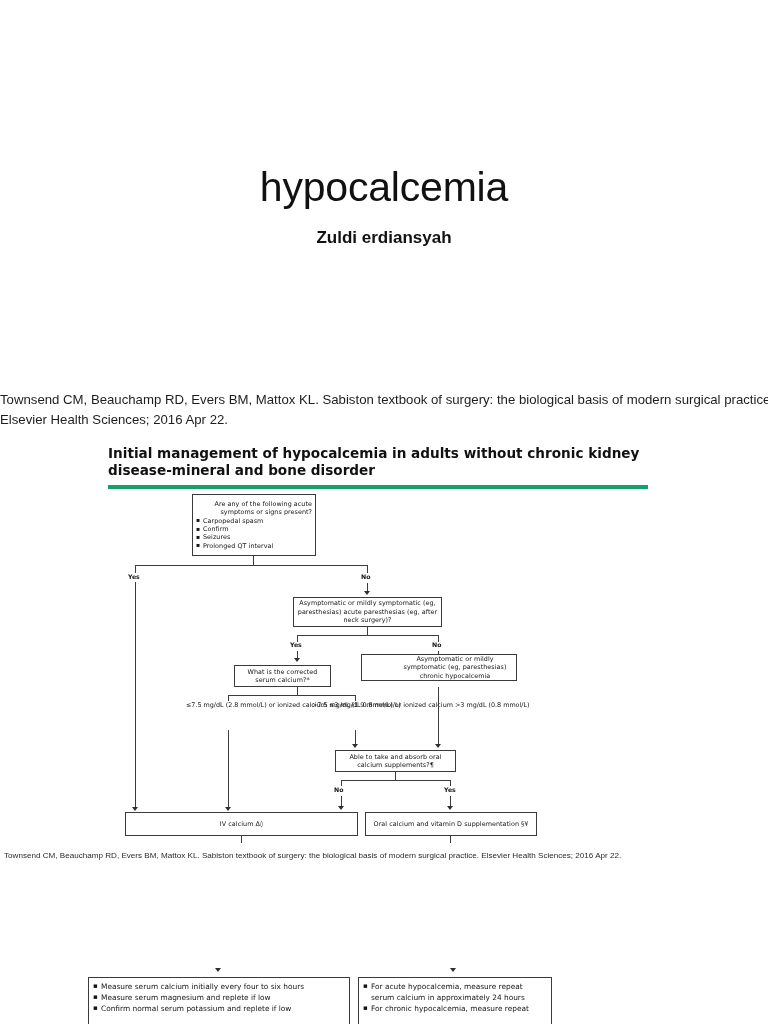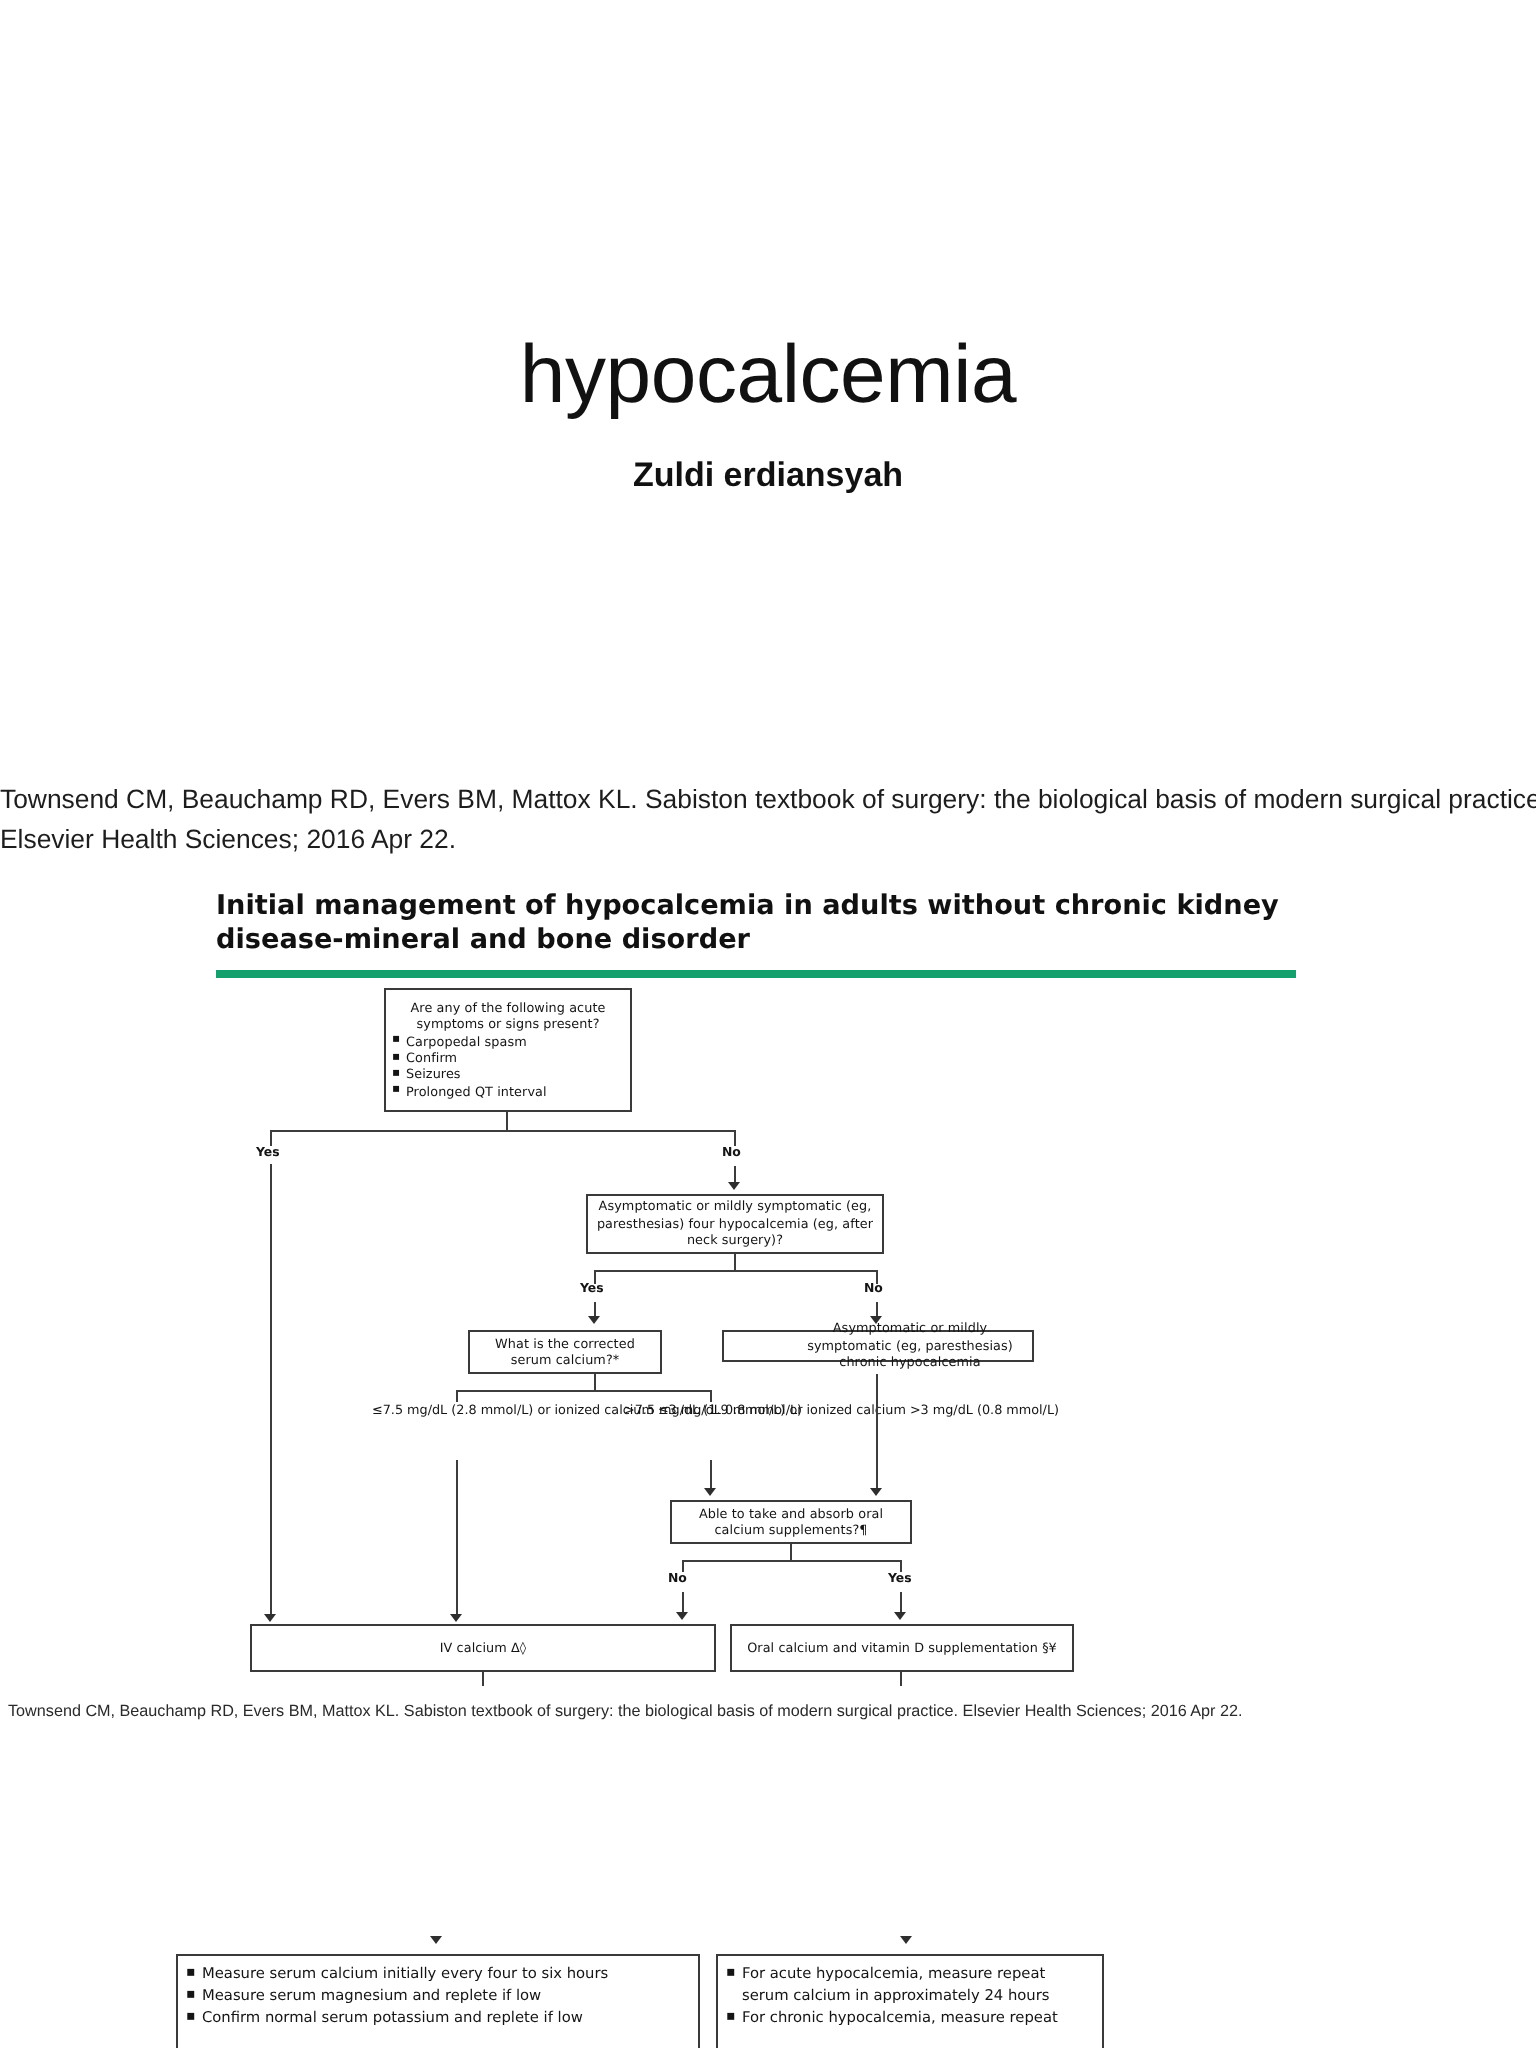--- a/index.html
+++ b/index.html
@@ -61,21 +61,21 @@
     font-family:"DejaVu Sans",sans-serif;
     letter-spacing:0.05px;
   }
   .box.left-align{text-align:left;}
   .box .bul{
     display:block;text-align:left;padding-left:7px;position:relative;
   }
   .box .bul::before{
     content:"\25AA";position:absolute;left:0;top:-0.5px;font-size:6px;
   }
-  .box .hdr{display:block;text-align:center;}
+  .box .hdr{display:block;text-align:right;}
 
   
   .vline{position:absolute;width:1.2px;background:#3c3c3c;}
   .hline{position:absolute;height:1.2px;background:#3c3c3c;}
   .arrow{
     position:absolute;width:0;height:0;
     border-left:3.2px solid transparent;
     border-right:3.2px solid transparent;
     border-top:4.6px solid #2e2e2e;
   }
@@ -133,37 +133,37 @@
     <div class="vline" style="left:367px;top:125px;height:8px;"></div>
     <div class="lbl" style="left:128px;top:133px;">Yes</div>
     <div class="lbl" style="left:361px;top:133px;">No</div>
 
     <div class="vline" style="left:135px;top:142px;height:227px;"></div>
     <div class="arrow" style="left:132px;top:367px;"></div>
 
     <div class="vline" style="left:367px;top:143px;height:10px;"></div>
     <div class="arrow" style="left:364px;top:151px;"></div>
 
-    <div class="box" style="left:293px;top:157px;width:149px;height:30px;">Asymptomatic or mildly symptomatic (eg, paresthesias) four hypocalcemia (eg, after neck surgery)?</div>
+    <div class="box" style="left:293px;top:157px;width:149px;height:30px;">Asymptomatic or mildly symptomatic (eg, paresthesias) acute paresthesias (eg, after neck surgery)?</div>
 
     <div class="vline" style="left:367px;top:187px;height:8px;"></div>
     <div class="hline" style="left:297px;top:195px;width:142px;"></div>
     <div class="vline" style="left:297px;top:195px;height:7px;"></div>
     <div class="vline" style="left:438px;top:195px;height:7px;"></div>
     <div class="lbl" style="left:290px;top:201px;">Yes</div>
     <div class="lbl" style="left:432px;top:201px;">No</div>
 
     <div class="vline" style="left:297px;top:211px;height:9px;"></div>
     <div class="arrow" style="left:294px;top:218px;"></div>
     <div class="vline" style="left:438px;top:211px;height:9px;"></div>
     <div class="arrow" style="left:435px;top:218px;"></div>
 
     <div class="box" style="left:234px;top:225px;width:97px;height:22px;">What is the corrected serum calcium?*</div>
 
-    <div class="box" style="left:361px;top:225px;width:156px;height:16px;padding-left:35px;">Asymptomatic or mildly symptomatic (eg, paresthesias) chronic hypocalcemia</div>
+    <div class="box" style="left:361px;top:214px;width:156px;height:27px;padding-left:35px;">Asymptomatic or mildly symptomatic (eg, paresthesias) chronic hypocalcemia</div>
 
     <div class="vline" style="left:297px;top:247px;height:8px;"></div>
     <div class="hline" style="left:228px;top:255px;width:128px;"></div>
     <div class="vline" style="left:228px;top:255px;height:6px;"></div>
     <div class="vline" style="left:355px;top:255px;height:6px;"></div>
 
     <div class="thresh" style="left:186px;top:261px;width:86px;">
       <span>≤7.5 mg/dL (2.8 mmol/L) or ionized calcium ≤3 mg/dL 0.8 mmol/L)</span>
     </div>
     <div class="thresh" style="left:312px;top:261px;width:88px;">

